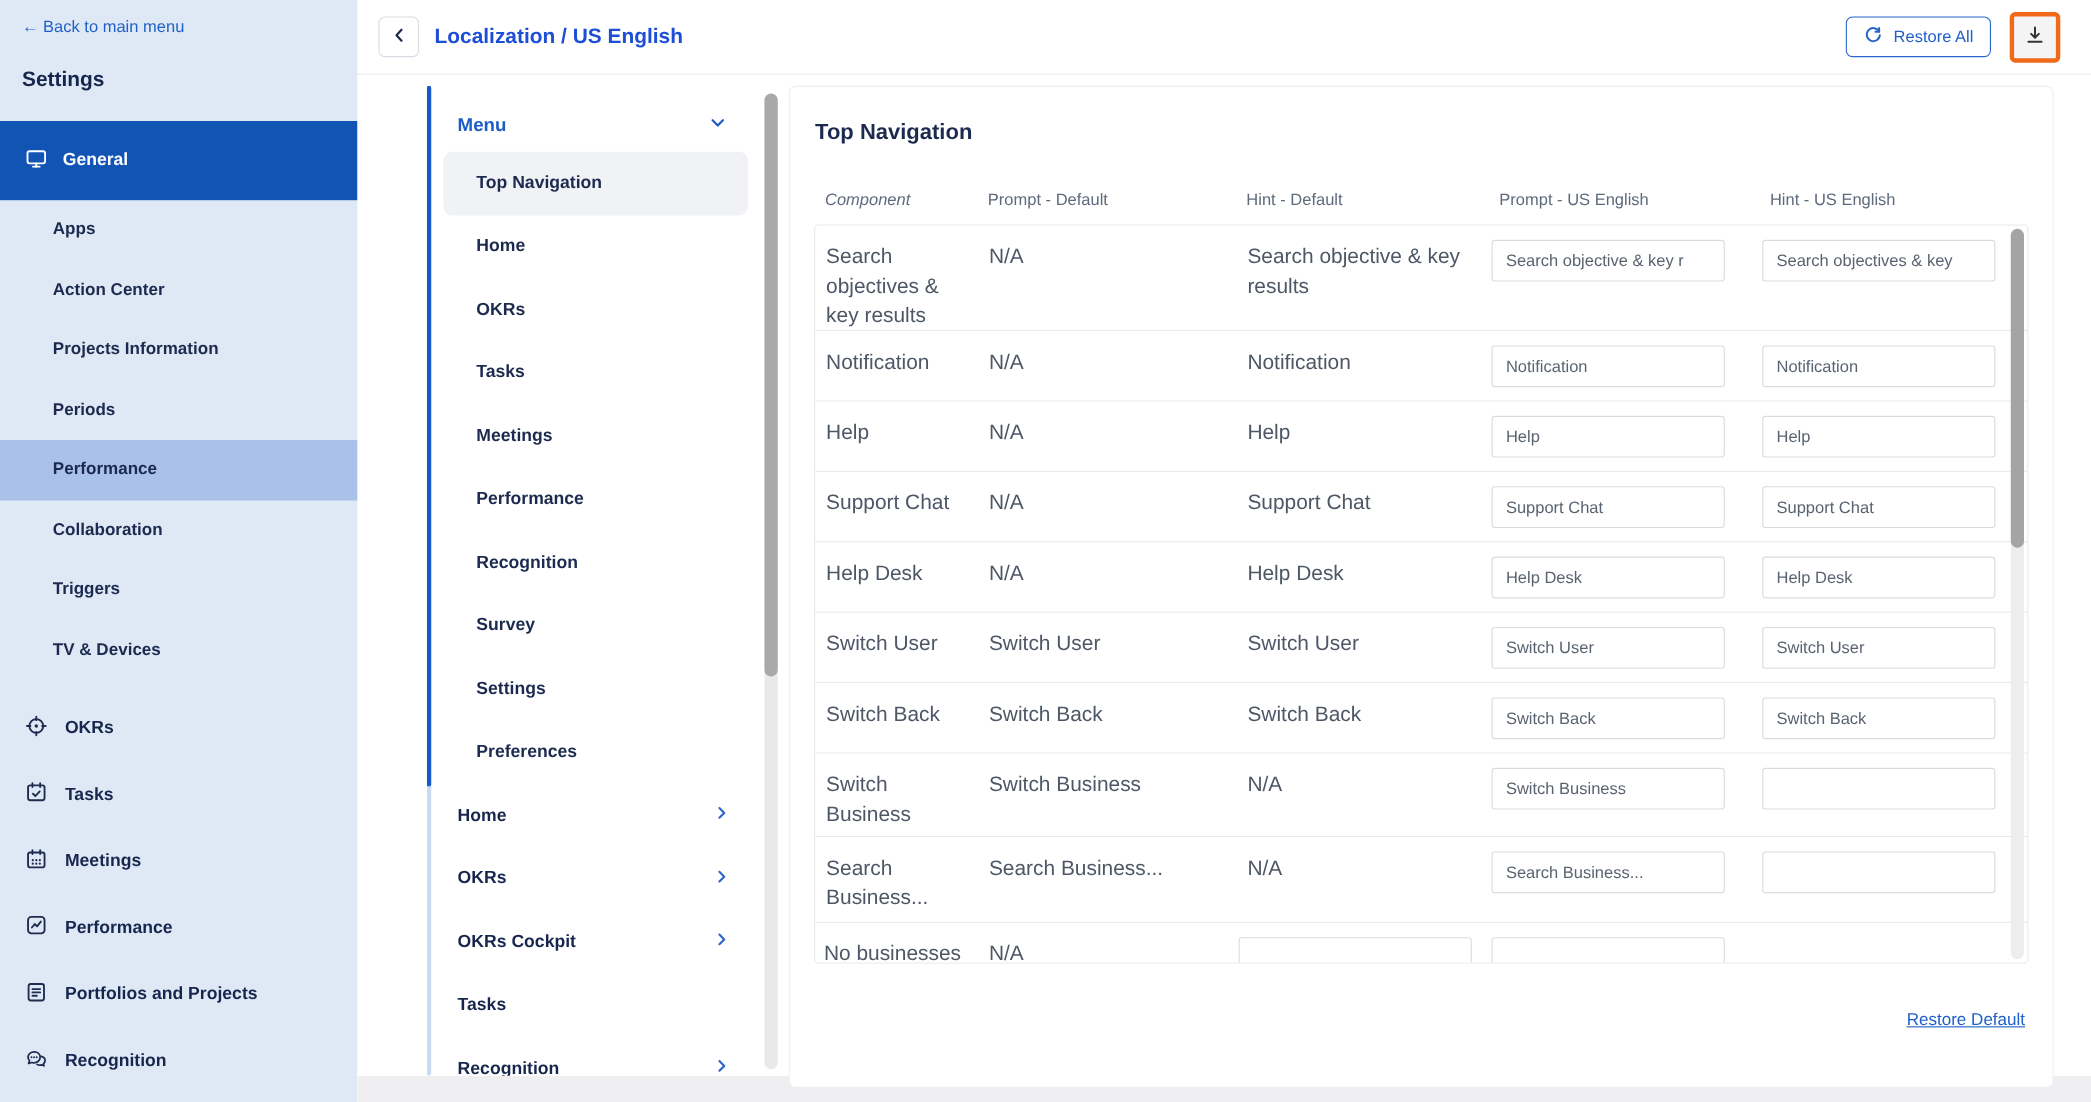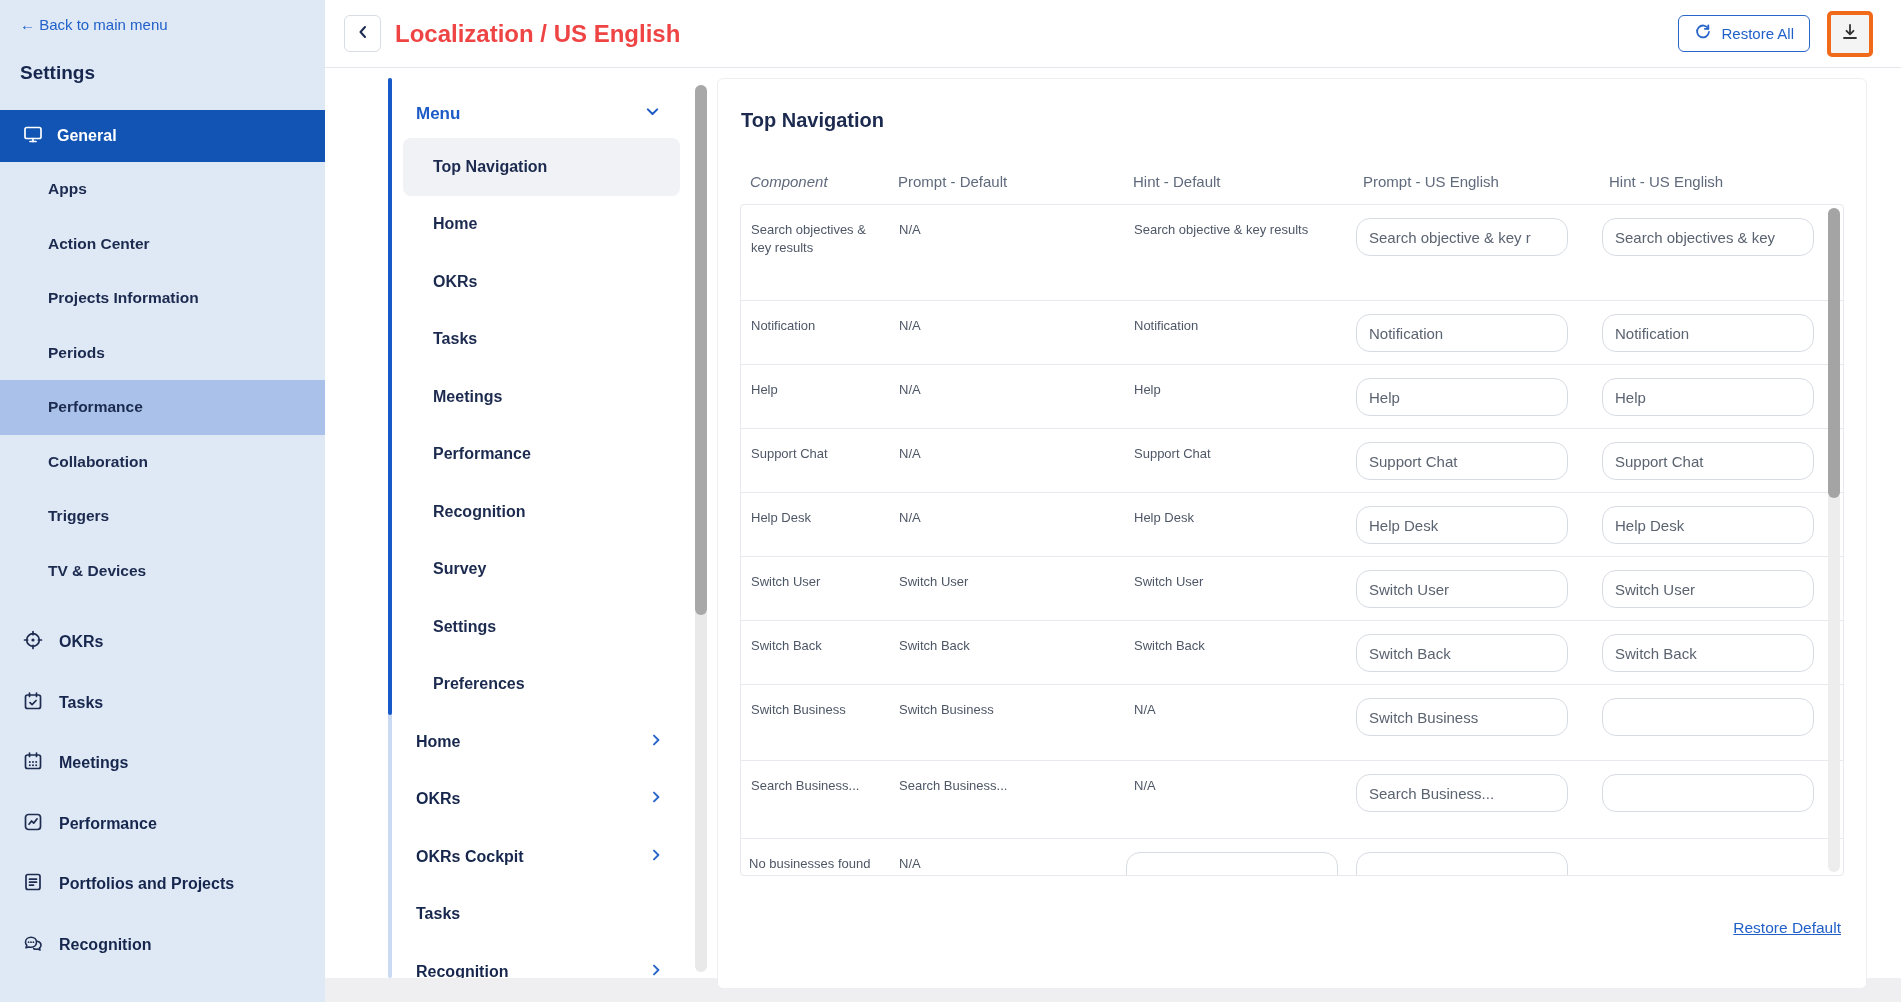--- a/index.html
+++ b/index.html
@@ -4,32 +4,32 @@
 <style>
   * { margin:0; padding:0; box-sizing:border-box; }
   html,body { width:1901px; height:1002px; overflow:hidden; }
   body { font-family:"Liberation Sans", sans-serif; display:flex; background:#fff; color:#1b2a4e; }
 
   
   .sidebar { width:325px; flex-shrink:0; background:#dfe9f6; position:relative; }
   .back-link { position:absolute; left:20px; top:16px; font-size:15px; color:#2160c8; cursor:pointer; }
   .sb-title { position:absolute; left:20px; top:62px; font-size:19px; font-weight:700; color:#16264d; }
   .sb-nav { position:absolute; top:110px; left:0; right:0; }
-  .sb-general { height:52px; background:#1254b4; color:#fff; display:flex; align-items:center; gap:13px; padding-left:22px; font-size:16px; font-weight:700; cursor:pointer; }
+  .sb-general { height:72px; background:#1254b4; color:#fff; display:flex; align-items:center; gap:13px; padding-left:22px; font-size:16px; font-weight:700; cursor:pointer; }
   .sb-sub { height:54.5px; display:flex; align-items:center; padding-left:48px; font-size:15.5px; font-weight:600; color:#1b2a4e; cursor:pointer; }
   .sb-sub.active { background:#aac2ea; }
   .sb-gap { height:14px; }
   .sb-mod { height:60.5px; display:flex; align-items:center; gap:15px; padding-left:22px; font-size:16px; font-weight:600; color:#16264d; cursor:pointer; }
   .sb-mod svg, .sb-general svg { flex-shrink:0; }
 
   
   .main { flex:1; display:flex; flex-direction:column; background:#fff; }
   .topbar { height:68px; background:#fff; border-bottom:1px solid #e4e7ec; display:flex; align-items:center; padding:0 28px 0 19px; flex-shrink:0; }
   .back-btn { width:37px; height:37px; border:1px solid #d8dce3; border-radius:6px; background:#fff; display:flex; align-items:center; justify-content:center; cursor:pointer; }
-  .tb-title { margin-left:14px; font-size:24px; font-weight:600; color:#ef4444; }
+  .tb-title { margin-left:14px; font-size:19px; font-weight:600; color:#1d4ed8; }
   .tb-spacer { flex:1; }
   .restore-all { display:flex; align-items:center; gap:9px; height:37px; padding:0 15px; border:1px solid #2a66c9; border-radius:6px; background:#fff; color:#2160c8; font-size:15px; font-weight:500; cursor:pointer; font-family:inherit; }
   .download-btn { margin-left:17px; width:46px; height:46px; border:4px solid #f06a1a; border-radius:5px; background:#f4f4f4; display:flex; align-items:center; justify-content:center; cursor:pointer; }
 
   .content { flex:1; position:relative; background:#fff; }
   .bottom-strip { position:absolute; left:0; right:0; bottom:0; height:24px; background:#efeff1; }
 
   
   .menu-panel { position:absolute; left:63px; top:10px; width:322px; height:900px; background:#fff; overflow:hidden; }
   .menu-track { position:absolute; left:0; top:0; width:4px; height:100%; background:#c9daf2; border-radius:2px; }
@@ -45,24 +45,24 @@
   
   .card { position:absolute; left:392px; top:10px; width:1150px; height:911px; background:#fff; border:1px solid #eceef2; border-radius:6px; }
   .card-title { position:absolute; left:23px; top:30px; font-size:20px; font-weight:600; color:#1b2a4e; }
   .thead { position:absolute; left:22px; right:22px; top:94px; display:grid; grid-template-columns:150px 235px 230px 246px 1fr; color:#5f6a7c; font-size:15px; }
   .thead .th { padding-left:8px; }
   .thead .th:first-child { padding-left:10px;font-style:italic; }
   .tbody { position:absolute; left:22px; right:22px; top:125px; height:672px; border:1px solid #e7e9ee; border-radius:4px; overflow:hidden; background:#fff; }
   .trow { display:grid; grid-template-columns:150px 235px 230px 246px 1fr; border-top:1px solid #e7e9ee; }
   .trow:first-child { border-top:none; }
   .h95{height:95px} .h64{height:64px} .h76{height:76px} .h78{height:78px} .h66{height:66px}
-  .tcell { padding:16px 16px 0 8px; font-size:13px; color:#4e5766; line-height:1.42; }
+  .tcell { padding:16px 16px 0 8px; font-size:19px; color:#4e5766; line-height:1.42; }
   .tcell.comp { padding-left:10px; }
   .icell { padding-top:13px; }
-  .icell input { width:212px; height:38px; border:1px solid #d7dbe2; border-radius:14px; background:#fff; padding:0 12px; font-size:15px; color:#5a6370; font-family:inherit; outline:none; }
+  .icell input { width:212px; height:38px; border:1px solid #d7dbe2; border-radius:3px; background:#fff; padding:0 12px; font-size:15px; color:#5a6370; font-family:inherit; outline:none; }
   .tb-sb-track { position:absolute; right:3px; top:3px; bottom:3px; width:12px; background:#ededed; border-radius:7px; }
   .tb-sb-thumb { position:absolute; right:3px; top:3px; width:12px; height:290px; background:#a4a4a4; border-radius:7px; cursor:pointer; }
   .restore-default { position:absolute; right:25px; top:840px; font-size:15.5px; font-weight:500; color:#2160c8; text-decoration:underline; cursor:pointer; }
 </style>
 </head>
 <body>
 
 <aside class="sidebar">
   <div class="back-link">← Back to main menu</div>
   <div class="sb-title">Settings</div>

